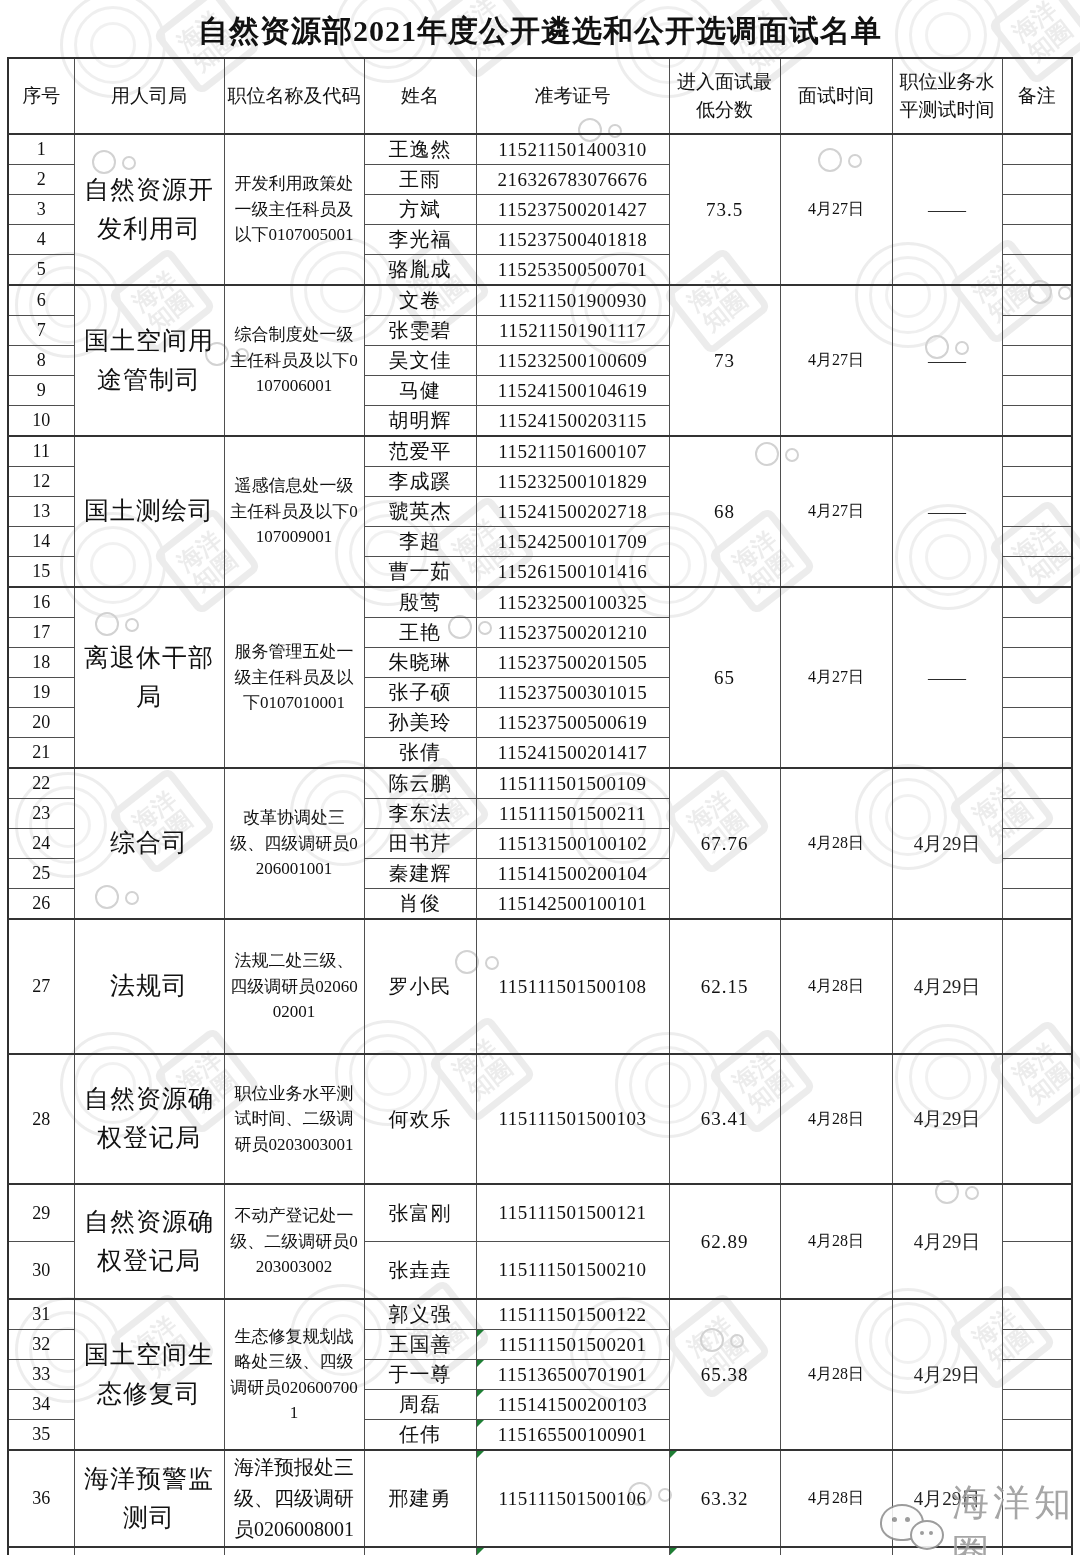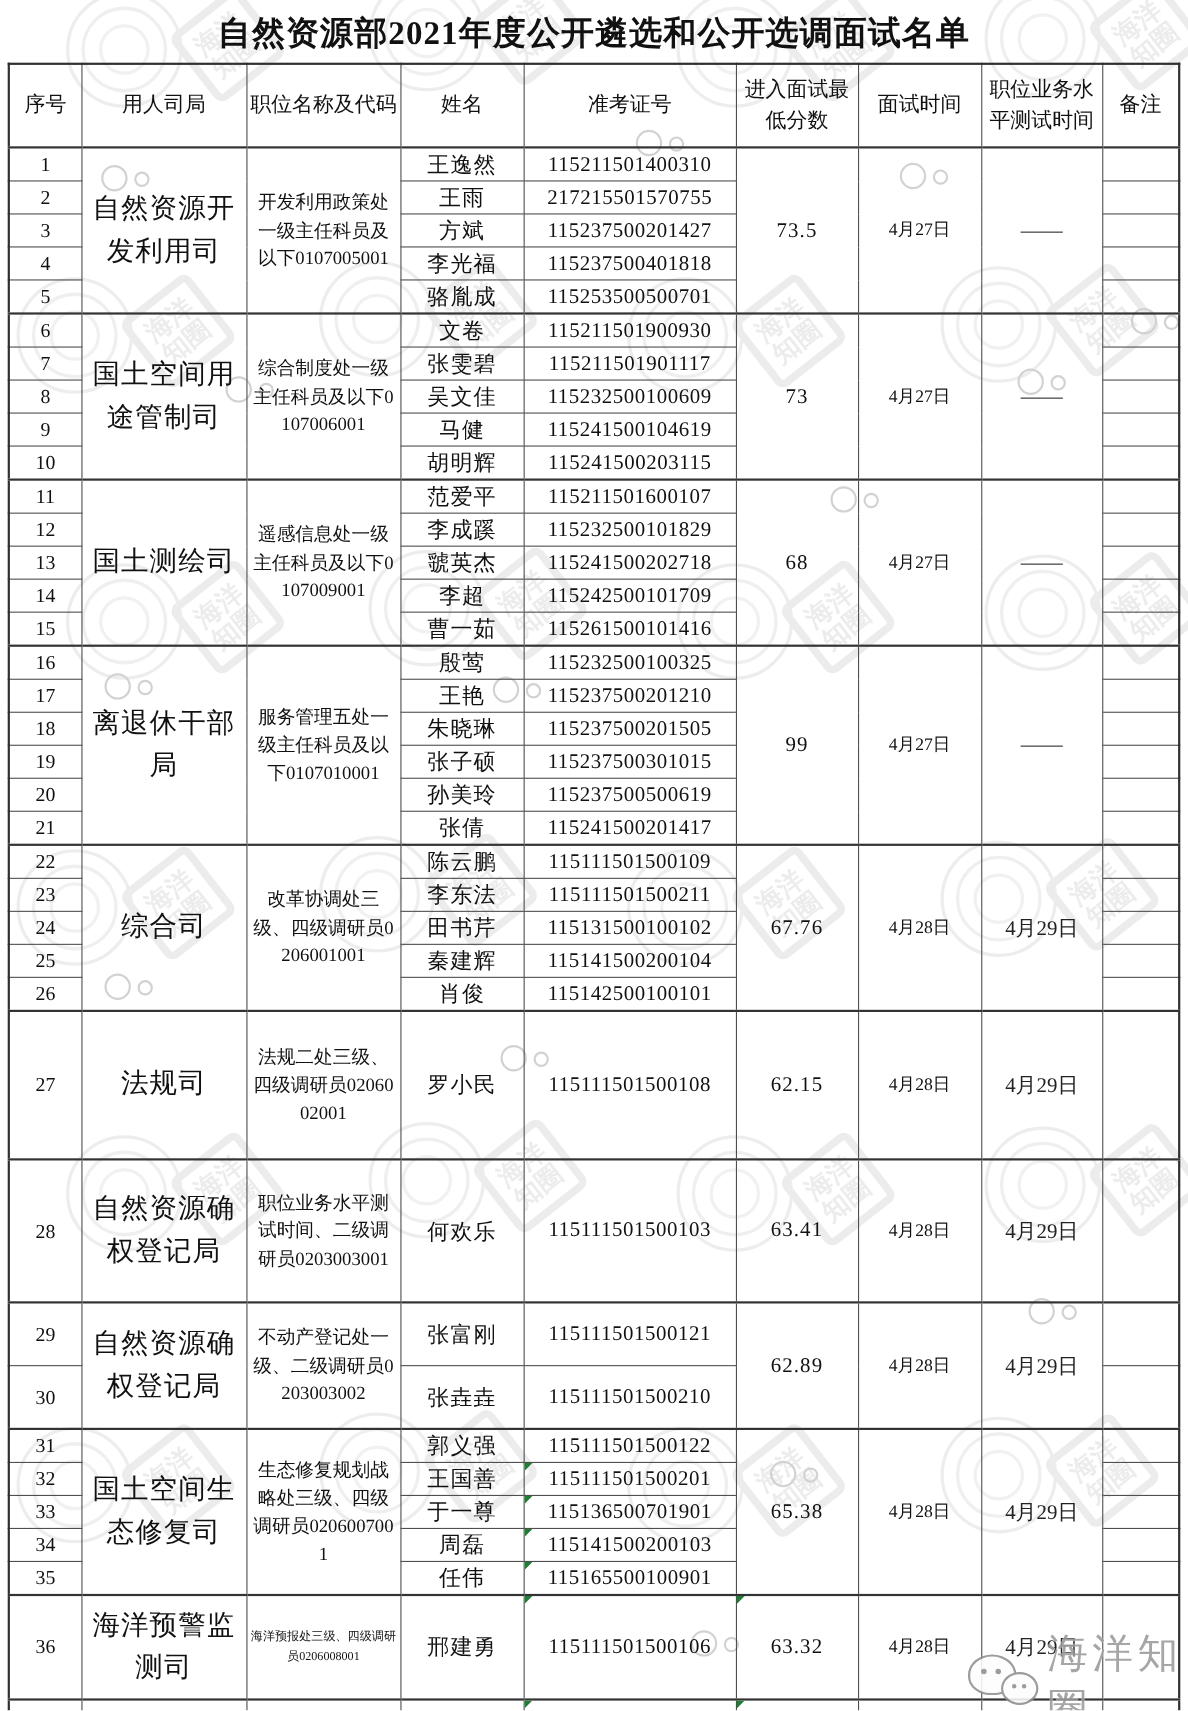--- a/index.html
+++ b/index.html
@@ -25,21 +25,21 @@
   table.sheet{position:absolute;left:7px;top:57px;z-index:1;border-collapse:collapse;table-layout:fixed;
               width:1064px;background:transparent;}
   table.sheet td,table.sheet th{border:1px solid #4f4f4f;padding:1px 3px;text-align:center;vertical-align:middle;
               overflow:hidden;word-break:break-all;position:relative;background:transparent;font-weight:normal;}
   table.sheet{border:2px solid #2f2f2f;}
   tr.grp-start td{border-top:2px solid #333;}
   th.hdr{font-size:19px;line-height:1.45;padding:2px 12px;}
   td.c-serial{font-size:18px;}
   td.c-dept{font-size:25px;line-height:1.55;padding:1px 9px;letter-spacing:1px;}
   td.c-pos{font-size:17px;line-height:1.5;padding:1px 4px;}
-  td.c-pos.small{font-size:11px;line-height:1.55;}
+  td.c-pos.small{font-size:20px;line-height:1.55;}
   td.c-name{font-size:20px;letter-spacing:1px;}
   td.c-ticket{font-size:19px;letter-spacing:.5px;}
   td.c-score{font-size:19px;letter-spacing:1px;}
   td.c-date{font-size:16px;}
   td.c-test{font-size:19px;color:#222;}
   td.c-remark{font-size:16px;}
   td.mark::before{content:'';position:absolute;left:0;top:0;width:0;height:0;
                   border-top:7px solid #1e7e34;border-right:7px solid transparent;}
   
   .wechat-mark{position:absolute;left:878px;top:1478px;z-index:3;display:flex;align-items:center;opacity:.88;}
@@ -257,21 +257,21 @@
           <td class="c-name">王逸然</td>
           <td class="c-ticket">115211501400310</td>
           <td class="c-score" rowspan="5">73.5</td>
           <td class="c-date" rowspan="5">4月27日</td>
           <td class="c-test" rowspan="5">——</td>
           <td class="c-remark"></td>
         </tr>
         <tr style="height: 27px;">
           <td class="c-serial">2</td>
           <td class="c-name">王雨</td>
-          <td class="c-ticket">217215501570755</td>
+          <td class="c-ticket">216326783076676</td>
           <td class="c-remark"></td>
         </tr>
         <tr style="height: 27px;">
           <td class="c-serial">3</td>
           <td class="c-name">方斌</td>
           <td class="c-ticket">115237500201427</td>
           <td class="c-remark"></td>
         </tr>
         <tr style="height: 27px;">
           <td class="c-serial">4</td>
@@ -354,21 +354,21 @@
           <td class="c-name">曹一茹</td>
           <td class="c-ticket">115261500101416</td>
           <td class="c-remark"></td>
         </tr>
         <tr class="grp-start" style="height: 27px;">
           <td class="c-serial">16</td>
           <td class="c-dept" rowspan="6">离退休干部局</td>
           <td class="c-pos" rowspan="6">服务管理五处一级主任科员及以下0107010001</td>
           <td class="c-name">殷莺</td>
           <td class="c-ticket">115232500100325</td>
-          <td class="c-score" rowspan="6">99</td>
+          <td class="c-score" rowspan="6">65</td>
           <td class="c-date" rowspan="6">4月27日</td>
           <td class="c-test" rowspan="6">——</td>
           <td class="c-remark"></td>
         </tr>
         <tr style="height: 27px;">
           <td class="c-serial">17</td>
           <td class="c-name">王艳</td>
           <td class="c-ticket">115237500201210</td>
           <td class="c-remark"></td>
         </tr>

